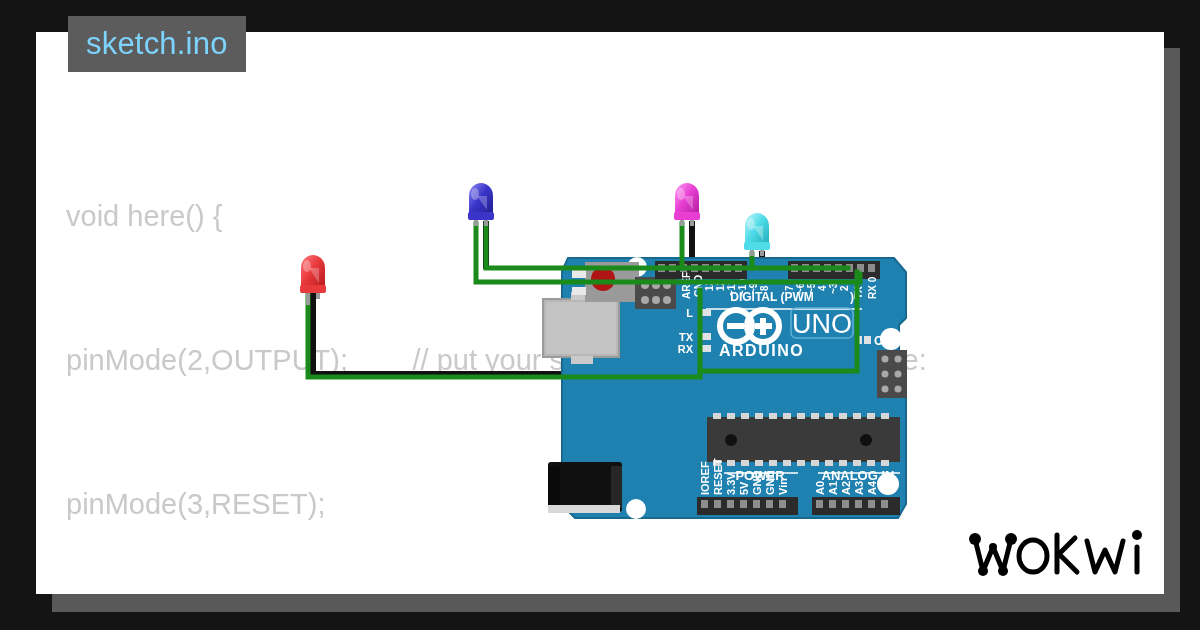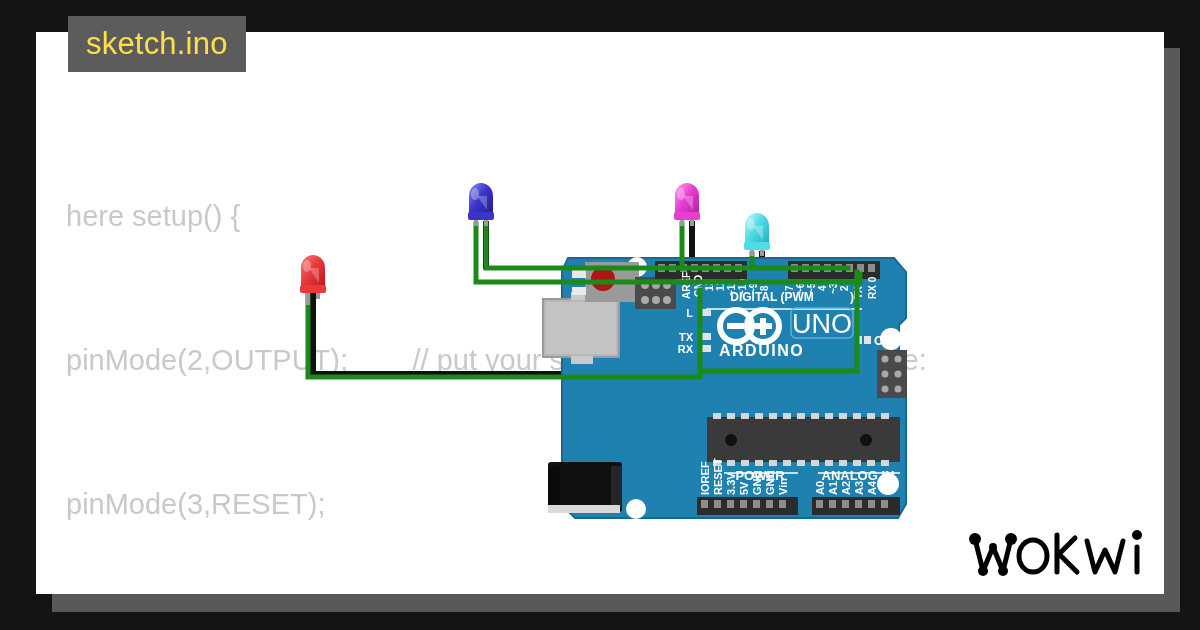--- a/index.html
+++ b/index.html
@@ -23,21 +23,21 @@
     background: #ffffff;
     overflow: hidden;
   }
 
   
   .tab {
     position: absolute; left: 68px; top: 16px;
     height: 56px; padding: 0 18px;
     display: flex; align-items: center;
     background: #5c5c5c;
-    color: #fde047;
+    color: #7dd3fc;
     font-size: 31px;
     letter-spacing: .2px;
     z-index: 40;
   }
 
   
   .code {
     position: absolute; left: 66px; top: 96px;
     width: 1080px;
     color: #c9c9c9;
@@ -60,21 +60,21 @@
 <div id="root">
 
   <div class="card-shadow"></div>
   <div class="card"></div>
 
   <div class="tab">
     <span>sketch.ino</span>
   </div>
 
   <div class="code">
-    <span class="ln">here setup() {</span>
+    <span class="ln">void here() {</span>
     <span class="ln">pinMode(2,OUTPUT);        // put your setup code here, to run once:</span>
     <span class="ln">pinMode(3,RESET);</span>
     <span class="ln">pinMode(4,OUTPUT);</span>
     
     
     
     
     
     
     

